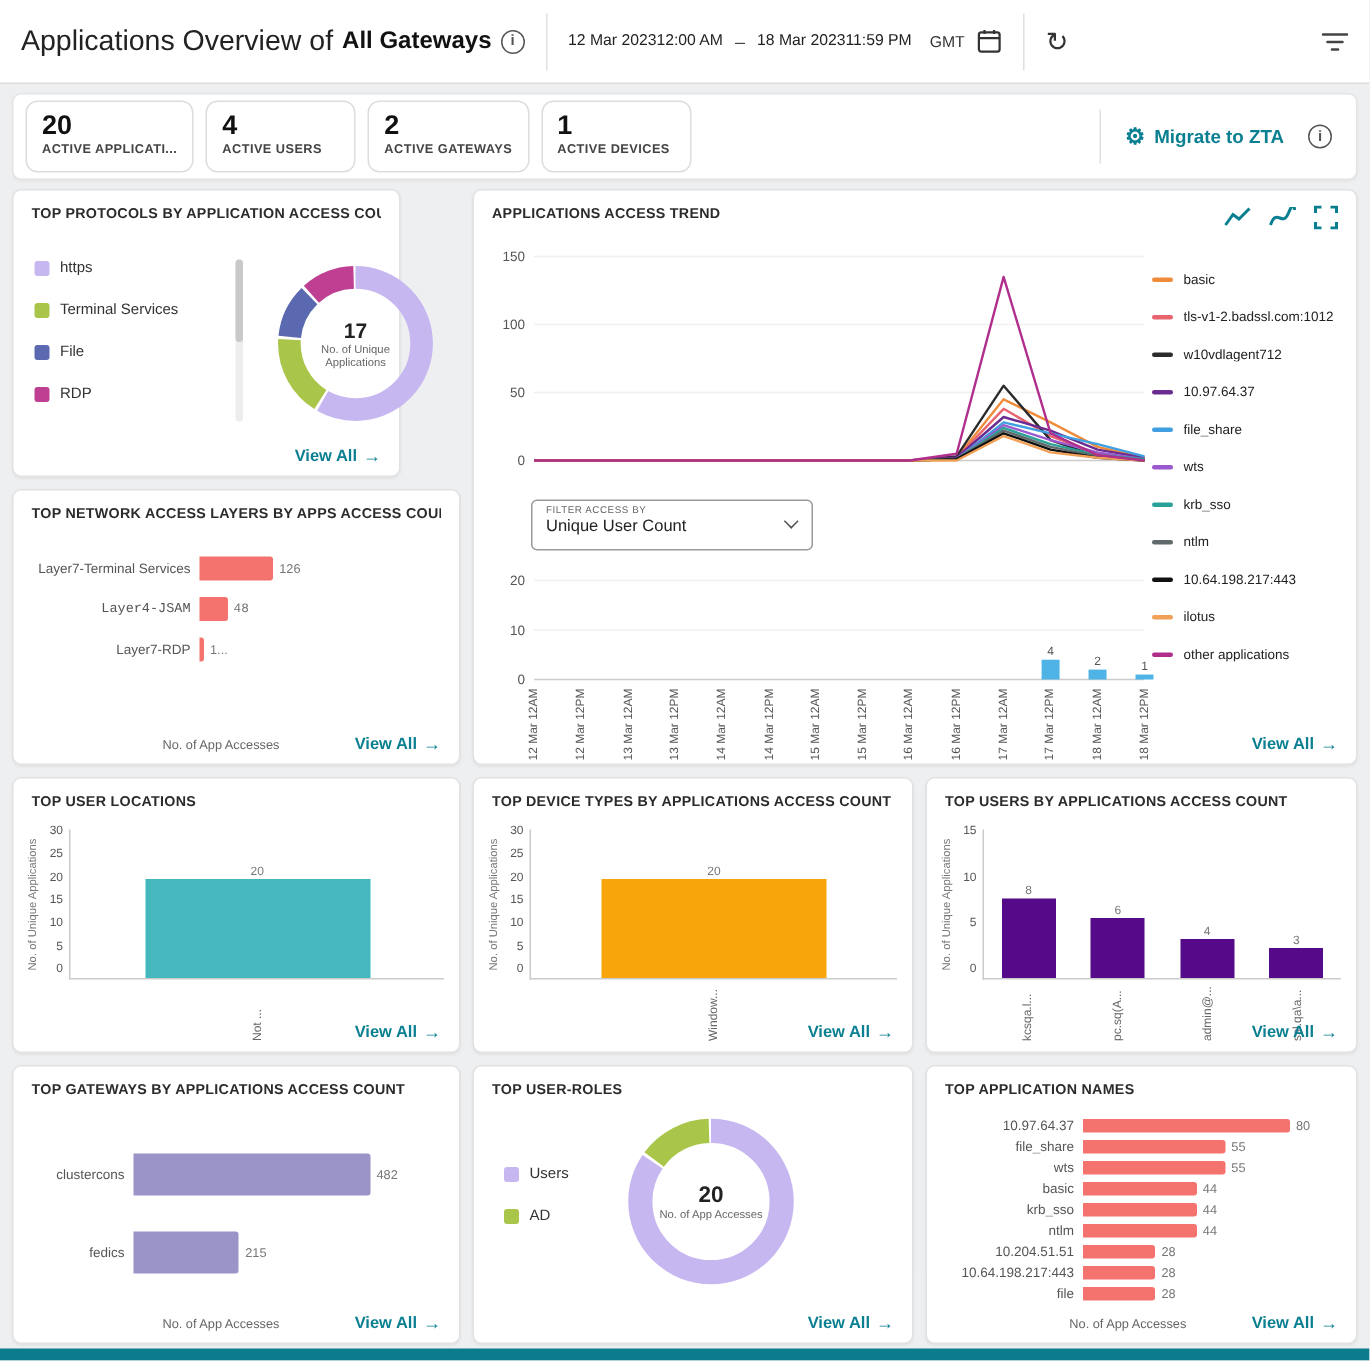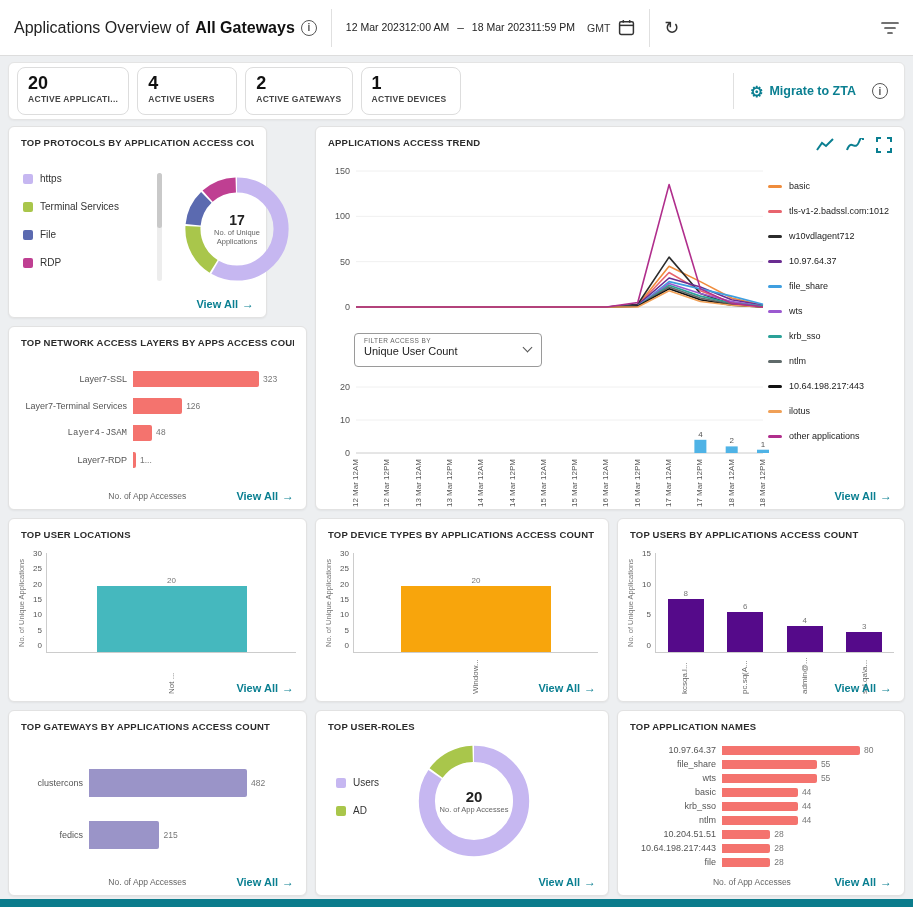--- a/index.html
+++ b/index.html
@@ -3,21 +3,21 @@
 <meta charset="utf-8">
 <style>
   *{box-sizing:border-box;margin:0;padding:0;}
   html,body{width:913px;height:907px;}
   body{font-family:"Liberation Sans",sans-serif;background:#edeff1;position:relative;overflow:hidden;color:#222;}
   .page{position:relative;width:913px;height:907px;}
 
   
   .topbar{position:absolute;left:0;top:0;width:913px;height:56px;background:#fff;border-bottom:1px solid #ddd;display:flex;align-items:center;padding:0 14px;}
   .title-wrap{display:flex;align-items:center;gap:6px;white-space:nowrap;}
-  .title-prefix{font-size:16px;color:#222;}
+  .title-prefix{font-size:19px;color:#222;}
   .title-bold{font-size:16px;font-weight:bold;color:#111;}
   .info-circle{width:16px;height:16px;border:1.4px solid #555;border-radius:50%;display:inline-flex;align-items:center;justify-content:center;font-size:10px;color:#555;font-weight:bold;}
   .vdiv{width:1px;height:38px;background:#e0e0e0;margin:0 14px;}
   .daterange{display:flex;align-items:center;gap:8px;cursor:pointer;}
   .datecol{display:flex;flex-direction:row;font-size:10.5px;color:#222;line-height:1.3;}
   .dash{font-size:12px;color:#444;}
   .tz{font-size:10.5px;color:#333;margin-left:4px;}
   .refresh{font-size:18px;color:#333;cursor:pointer;line-height:1;}
   .spacer{flex:1;}
   .select{width:252px;height:34px;border:1px solid #b5b5b5;border-radius:4px;display:flex;align-items:center;padding:0 10px;font-size:12px;color:#333;margin-right:22px;cursor:pointer;background:#fff;}
@@ -203,27 +203,20 @@
     </div>
     <div class="view-all">
         <span>View All</span>
         <span class="arrow">→</span>
       </div>
   </section>
 
   <section class="card" style="left:8px;top:326px;width:299px;height:184px;">
     <div class="card-title">TOP NETWORK ACCESS LAYERS BY APPS ACCESS COUNT</div>
     <div class="hrows" id="rows-network">
-        <div class="hrow" style="height: 27px;">
-          <div class="hlabel" style="width: 112px;">Layer7-SSL</div>
-          <div class="htrack">
-            <div class="hbarEl" style="width: 126px; height: 16px; background: rgb(244, 115, 110);"></div>
-            <span class="hval">323</span>
-          </div>
-        </div>
         <div class="hrow" style="height: 27px;">
           <div class="hlabel" style="width: 112px;">Layer7-Terminal Services</div>
           <div class="htrack">
             <div class="hbarEl" style="width: 49.1517px; height: 16px; background: rgb(244, 115, 110);"></div>
             <span class="hval">126</span>
           </div>
         </div>
         <div class="hrow" style="height: 27px; font-family: Liberation Mono, monospace;">
           <div class="hlabel" style="width: 112px;">Layer4-JSAM</div>
           <div class="htrack">

